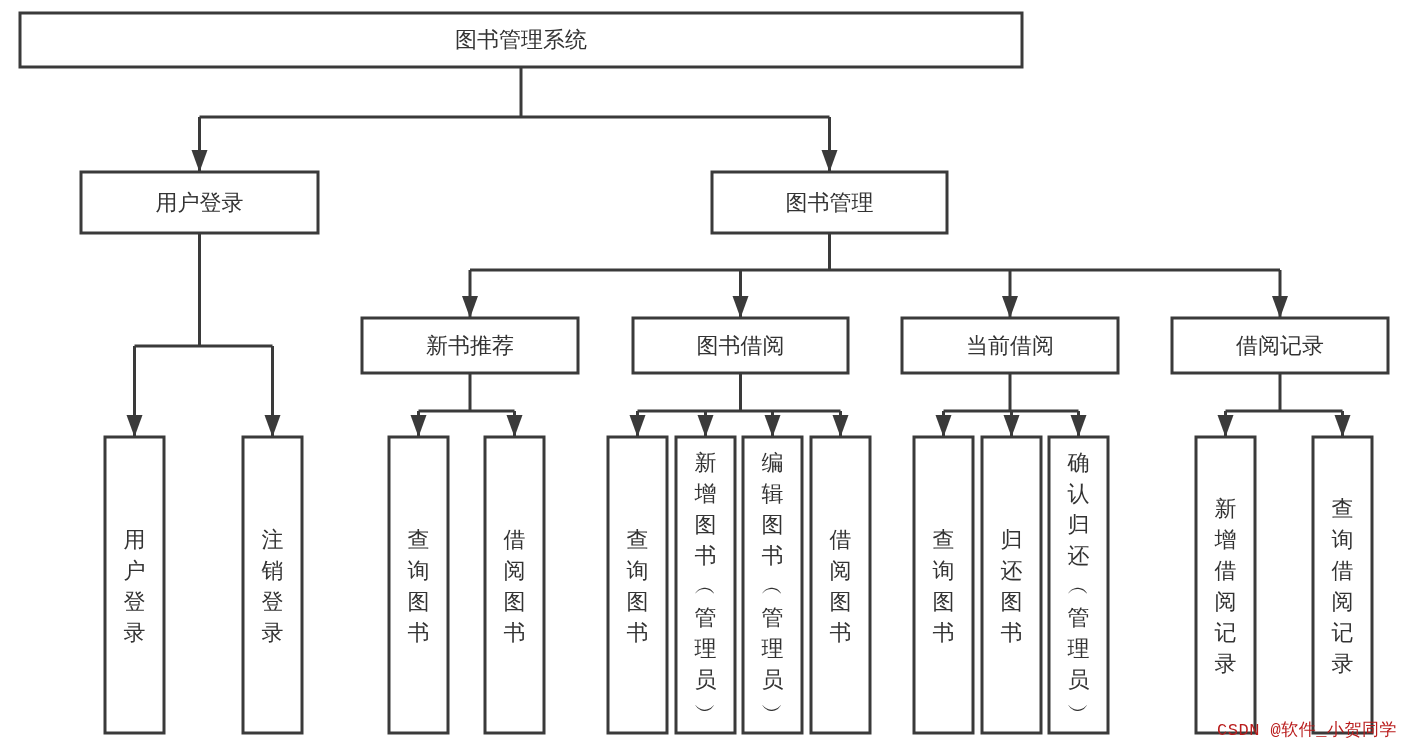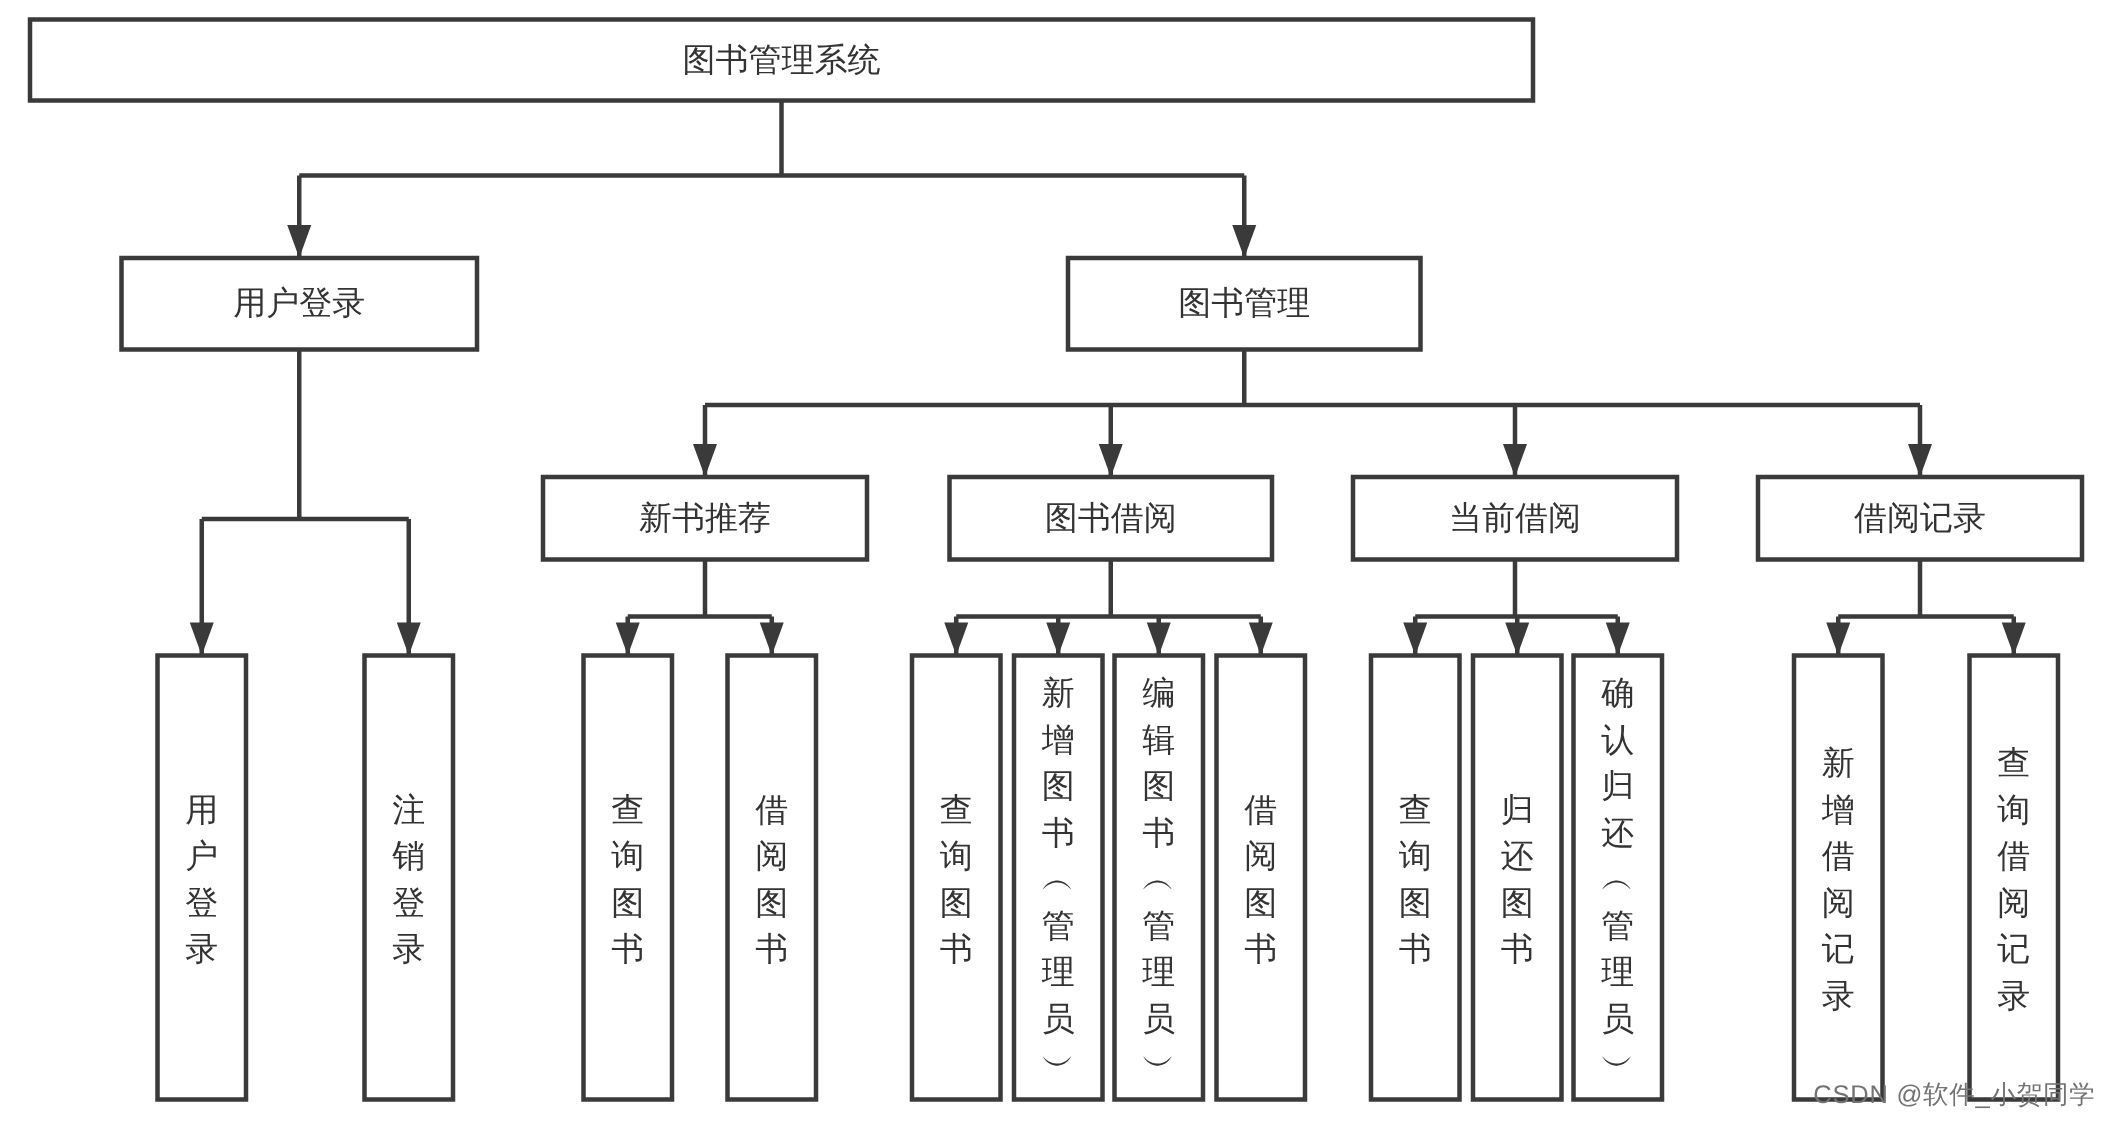--- a/index.html
+++ b/index.html
@@ -54,23 +54,23 @@
     fill: #333333;
     text-anchor: middle;
   }
   .leaf-label tspan {
     font-size: 22px;
   }
   .watermark {
     position: absolute;
     right: 8px;
     bottom: 6px;
-    font-family: Liberation Sans, sans-serif;
+    font-family: Liberation Mono, monospace;
     font-size: 17px;
-    color: #737373;
+    color: #b91c1c;
     white-space: nowrap;
     letter-spacing: 0.5px;
   }
 </style>
 </head>
 <body>
 
 <div id="diagram-root">
   <svg class="flow" viewBox="0 0 1405 747" xmlns="http://www.w3.org/2000/svg">
     <g id="connectors">

